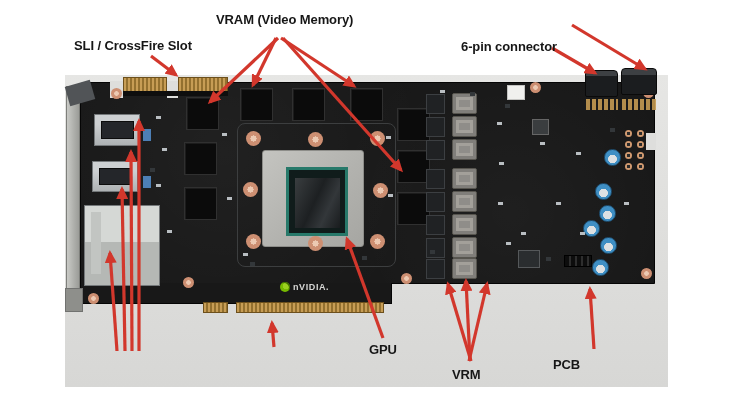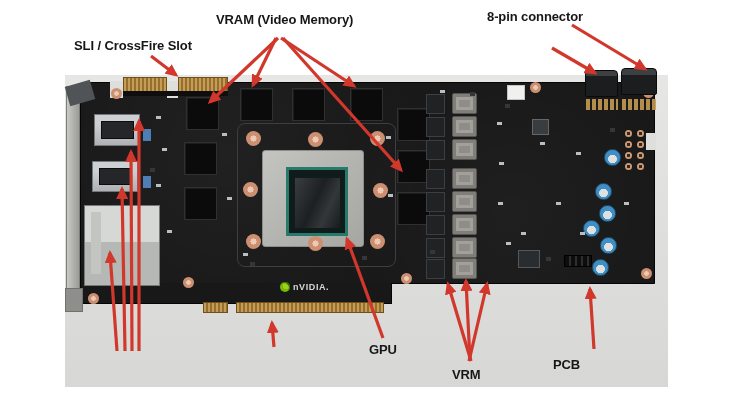--- a/index.html
+++ b/index.html
@@ -215,17 +215,17 @@
       <line x1="383" y1="338" x2="347" y2="239"></line>
       <line x1="471" y1="361" x2="448" y2="284"></line>
       <line x1="470" y1="361" x2="466" y2="281"></line>
       <line x1="469" y1="361" x2="487" y2="284"></line>
       <line x1="594" y1="349" x2="590" y2="289"></line>
     </g>
   </svg>
 
   <div class="lbl" style="left:74px;top:37px">SLI / CrossFire Slot</div>
   <div class="lbl" style="left:216px;top:11px">VRAM (Video Memory)</div>
-  <div class="lbl" style="left:487px;top:8px">8-pin connector</div>
+  <div class="lbl" style="left:461px;top:38px">6-pin connector</div>
   <div class="lbl" style="left:369px;top:341px">GPU</div>
   <div class="lbl" style="left:452px;top:366px">VRM</div>
   <div class="lbl" style="left:553px;top:356px">PCB</div>
 </div>
 
 </body></html>

